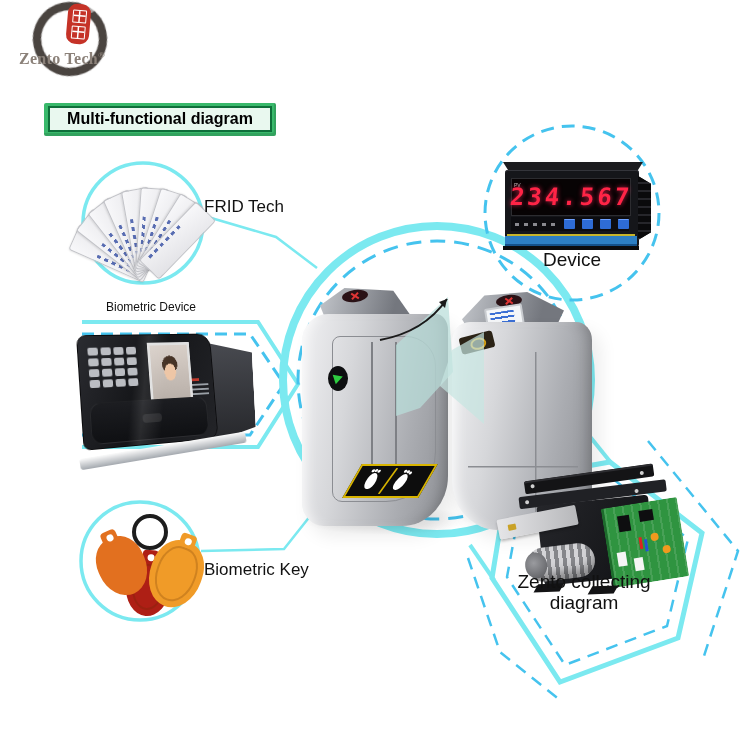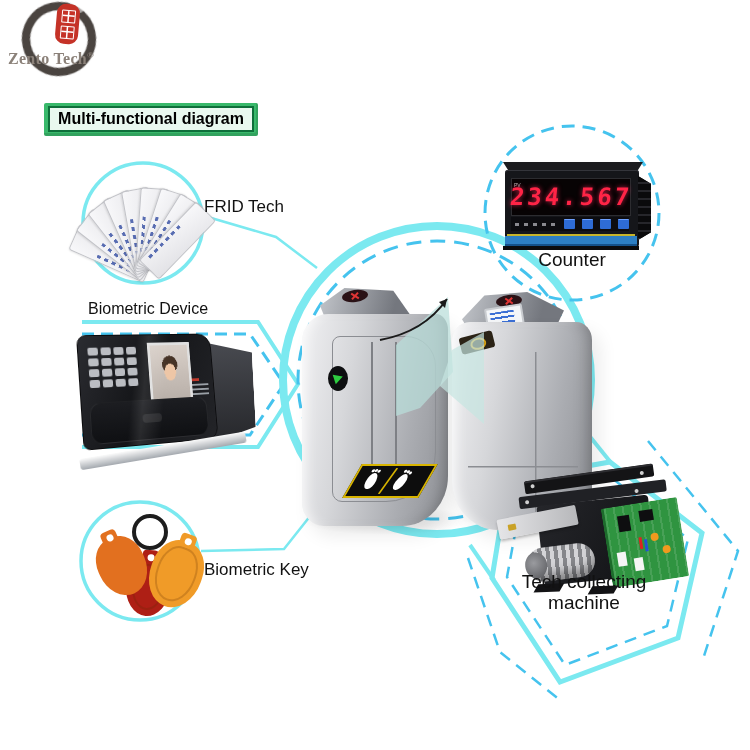--- a/index.html
+++ b/index.html
@@ -4,50 +4,50 @@
 <style>
   html,body{margin:0;padding:0;background:#fff;}
   .stage{position:relative;width:750px;height:750px;background:#fff;overflow:hidden;
          font-family:"Liberation Sans",sans-serif;}
   .abs{position:absolute;}
 
   
   #rings{position:absolute;left:0;top:0;z-index:1;}
 
   
-  .logo{left:6px;top:0;width:120px;height:80px;z-index:5;}
+  .logo{left:17px;top:0;width:120px;height:80px;z-index:5;}
   .enso{position:absolute;left:16px;top:2px;width:58px;height:58px;border-radius:50%;
         border:8px solid #4a4440;box-shadow:0 0 1px #4a4440, inset 0 0 1px #4a4440;
         filter:blur(.4px);transform:rotate(-12deg);}
   .enso::after{content:"";position:absolute;right:-4px;top:-6px;width:16px;height:14px;
         background:#fff;border-radius:50%;opacity:.55;}
   .seal{position:absolute;left:50px;top:4px;width:23px;height:40px;background:#c53227;
         border-radius:9px;transform:rotate(5deg);display:flex;flex-direction:column;
         align-items:center;justify-content:center;gap:3px;}
   .seal i{display:block;width:12px;height:11px;
         background:linear-gradient(#fff,#fff) center/100% 1.5px no-repeat,
                    linear-gradient(#fff,#fff) center/1.5px 100% no-repeat;
         border:1px solid #fff;border-radius:1px;}
   .brandname{position:absolute;left:2px;top:50px;width:116px;
         font-family:"Liberation Serif",serif;font-size:16px;font-weight:700;
         color:#8b8179;letter-spacing:.3px;}
   .brandname sup{font-size:9px;}
 
   
-  .banner{left:44px;top:103px;width:214px;height:33px;background:#39b96b;
+  .banner{left:44px;top:103px;width:232px;height:33px;background:#39b96b;
         border-radius:2px;box-shadow:inset -2px -3px 0 rgba(0,0,0,.12);z-index:5;}
   .banner-inner{position:absolute;left:4px;top:3px;right:4px;bottom:4px;
         background:#e9f8ef;border:2px solid #0e6f3a;display:flex;align-items:center;
         justify-content:center;font-size:16px;font-weight:bold;color:#000;}
 
   
   .lbl{color:#111;font-size:17px;z-index:6;white-space:nowrap;}
   .lbl-frid{left:204px;top:197px;}
   .lbl-counter{left:502px;top:249px;width:140px;text-align:center;font-size:19px;}
-  .lbl-bio{left:88px;top:300px;font-size:16px;}
+  .lbl-bio{left:106px;top:300px;font-size:12px;}
   .lbl-key{left:204px;top:560px;}
   .lbl-ccm{left:509px;top:571px;width:150px;text-align:center;font-size:19px;line-height:21px;}
 
   
   .cardfan{left:83px;top:163px;width:120px;height:120px;z-index:4;}
   .fcard{position:absolute;left:52px;top:25px;width:26px;height:80px;
         background:linear-gradient(100deg,#f8f8fa,#e2e2e6);border:1px solid #c2c3c8;
         border-radius:3px;transform-origin:50% 100%;box-shadow:-1px 0 2px rgba(0,0,0,.10);}
   .fcard::before{content:"";position:absolute;left:3px;bottom:8px;width:3px;height:44px;
         background:repeating-linear-gradient(#3d55a6 0 4px,transparent 4px 8px);opacity:.85;}
@@ -266,21 +266,21 @@
       <span class="marks"></span>
       <span class="cbtn"></span>
       <span class="cbtn"></span>
       <span class="cbtn"></span>
       <span class="cbtn"></span>
     </div>
     <div class="cyellow"></div>
     <div class="cblue"></div>
     <div class="cbase"></div>
   </div>
-  <div class="abs lbl lbl-counter">Counter</div>
+  <div class="abs lbl lbl-counter">Device</div>
 
   <div class="abs gateshadow" style="left:300px;top:505px;width:170px;height:30px;"></div>
   <div class="abs gateshadow" style="left:455px;top:502px;width:160px;height:28px;"></div>
 
   <div class="abs gate" style="left:302px;top:288px;width:150px;height:240px;">
     <div class="gcap" style="left:18px;top:0;width:94px;height:46px;
          clip-path:polygon(12% 100%,0 38%,26% 0,78% 6%,100% 70%,92% 100%);"></div>
     <div class="gind" style="left:40px;top:2px;transform:rotate(-8deg);">
         <i></i>
         <b></b>
@@ -378,17 +378,17 @@
       <span class="cap1"></span>
       <span class="cap2"></span>
       <span class="con1"></span>
       <span class="con2"></span>
       <span class="wire"></span>
     </div>
     <div class="ccm-foot" style="left:22px;top:124px;"></div>
     <div class="ccm-foot" style="left:76px;top:128px;"></div>
   </div>
   <div class="abs lbl lbl-ccm">
-    <div>Tech collecting</div>
-    <div>machine</div>
+    <div>Zento collecting</div>
+    <div>diagram</div>
   </div>
 
 </div>
 
 </body></html>

